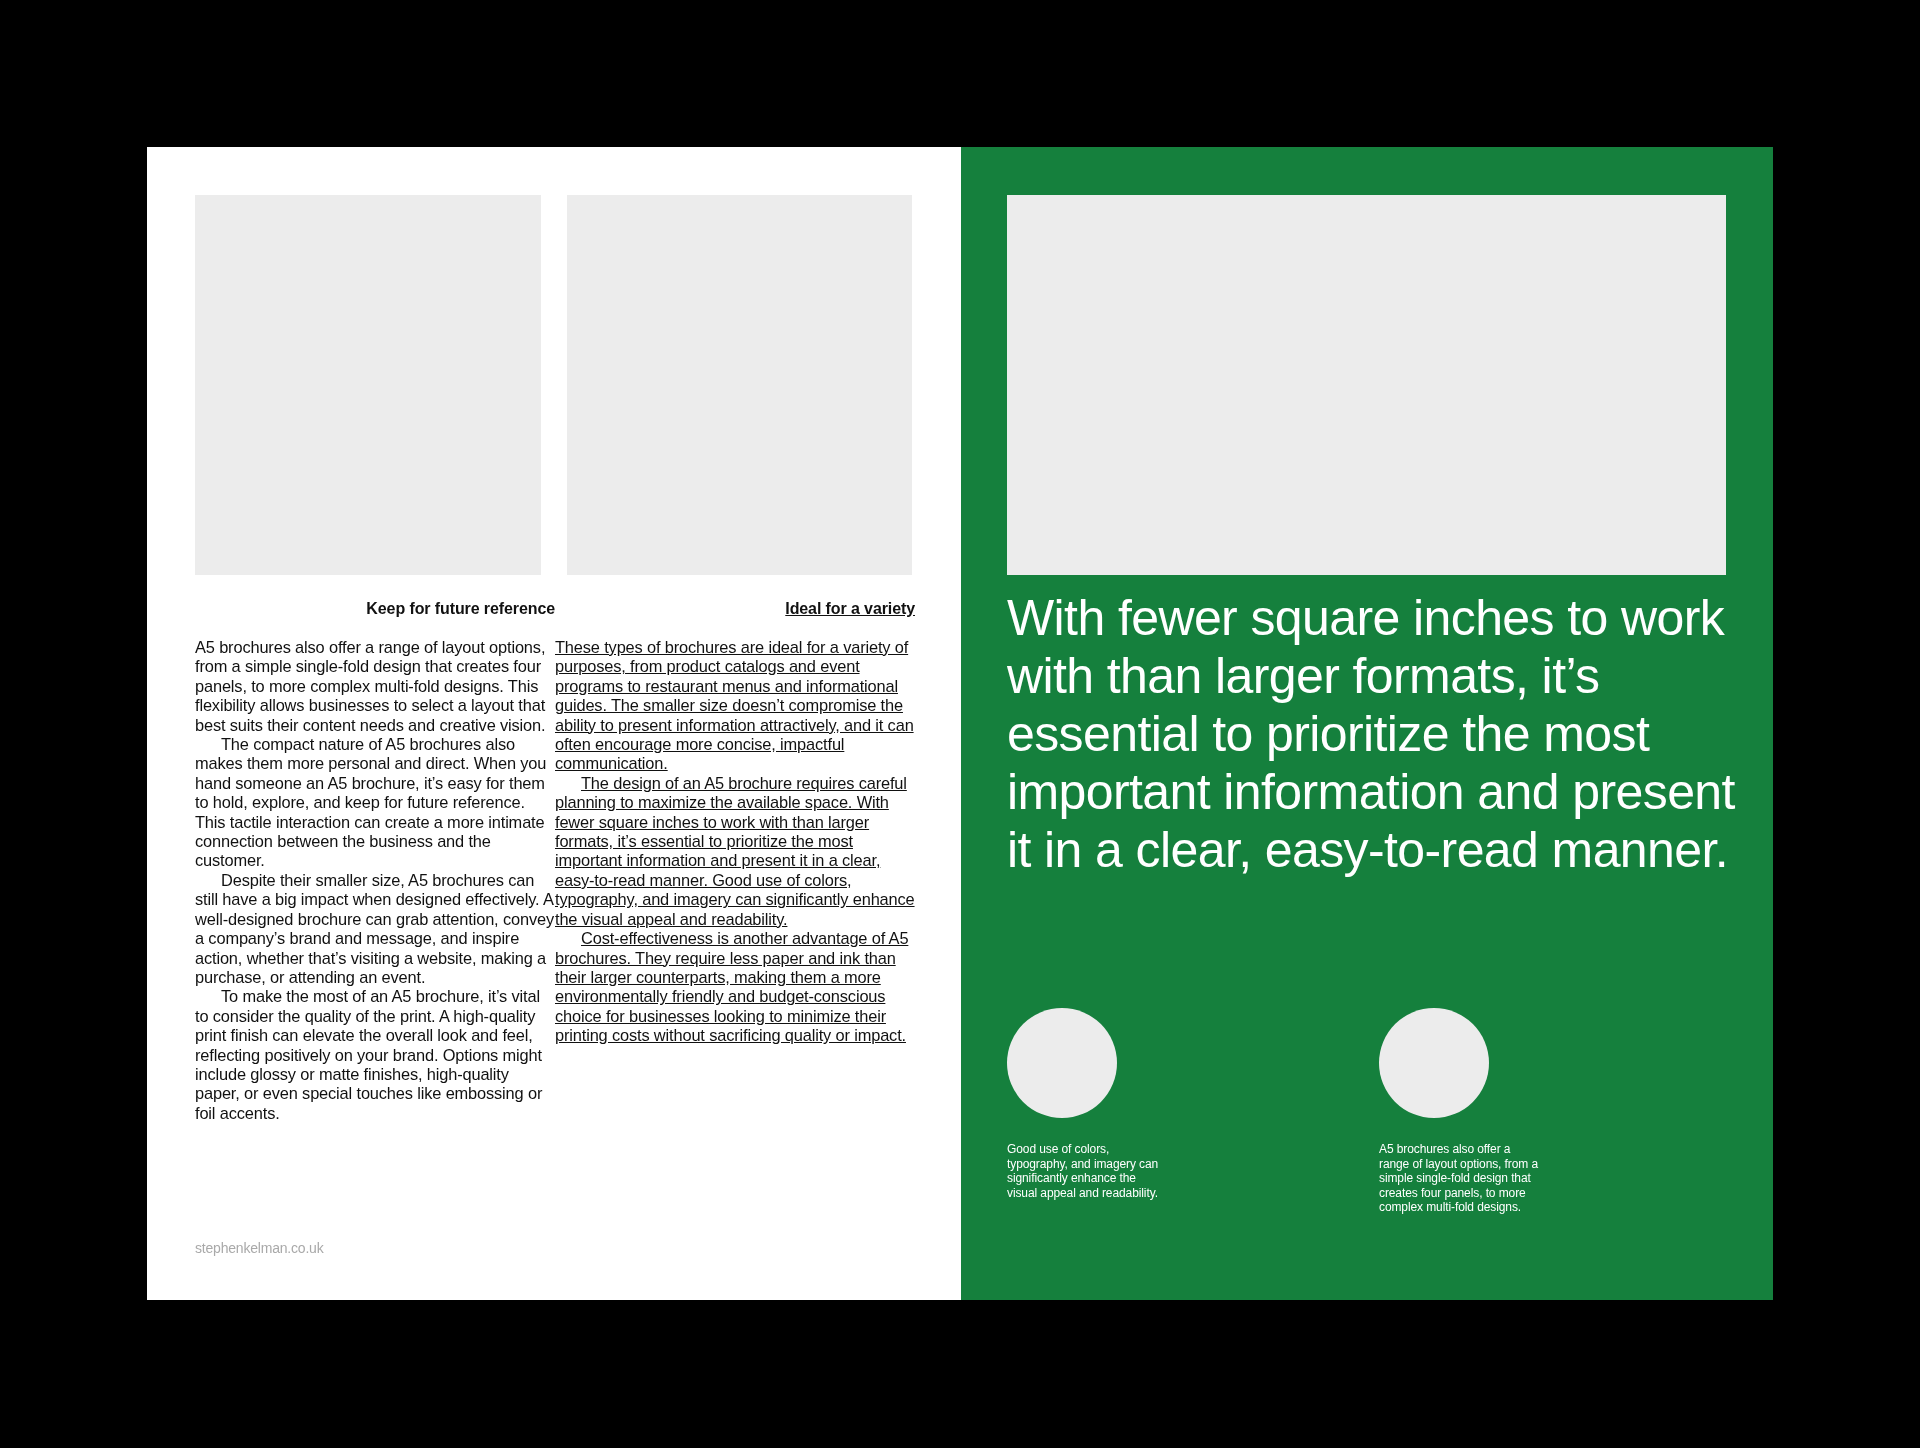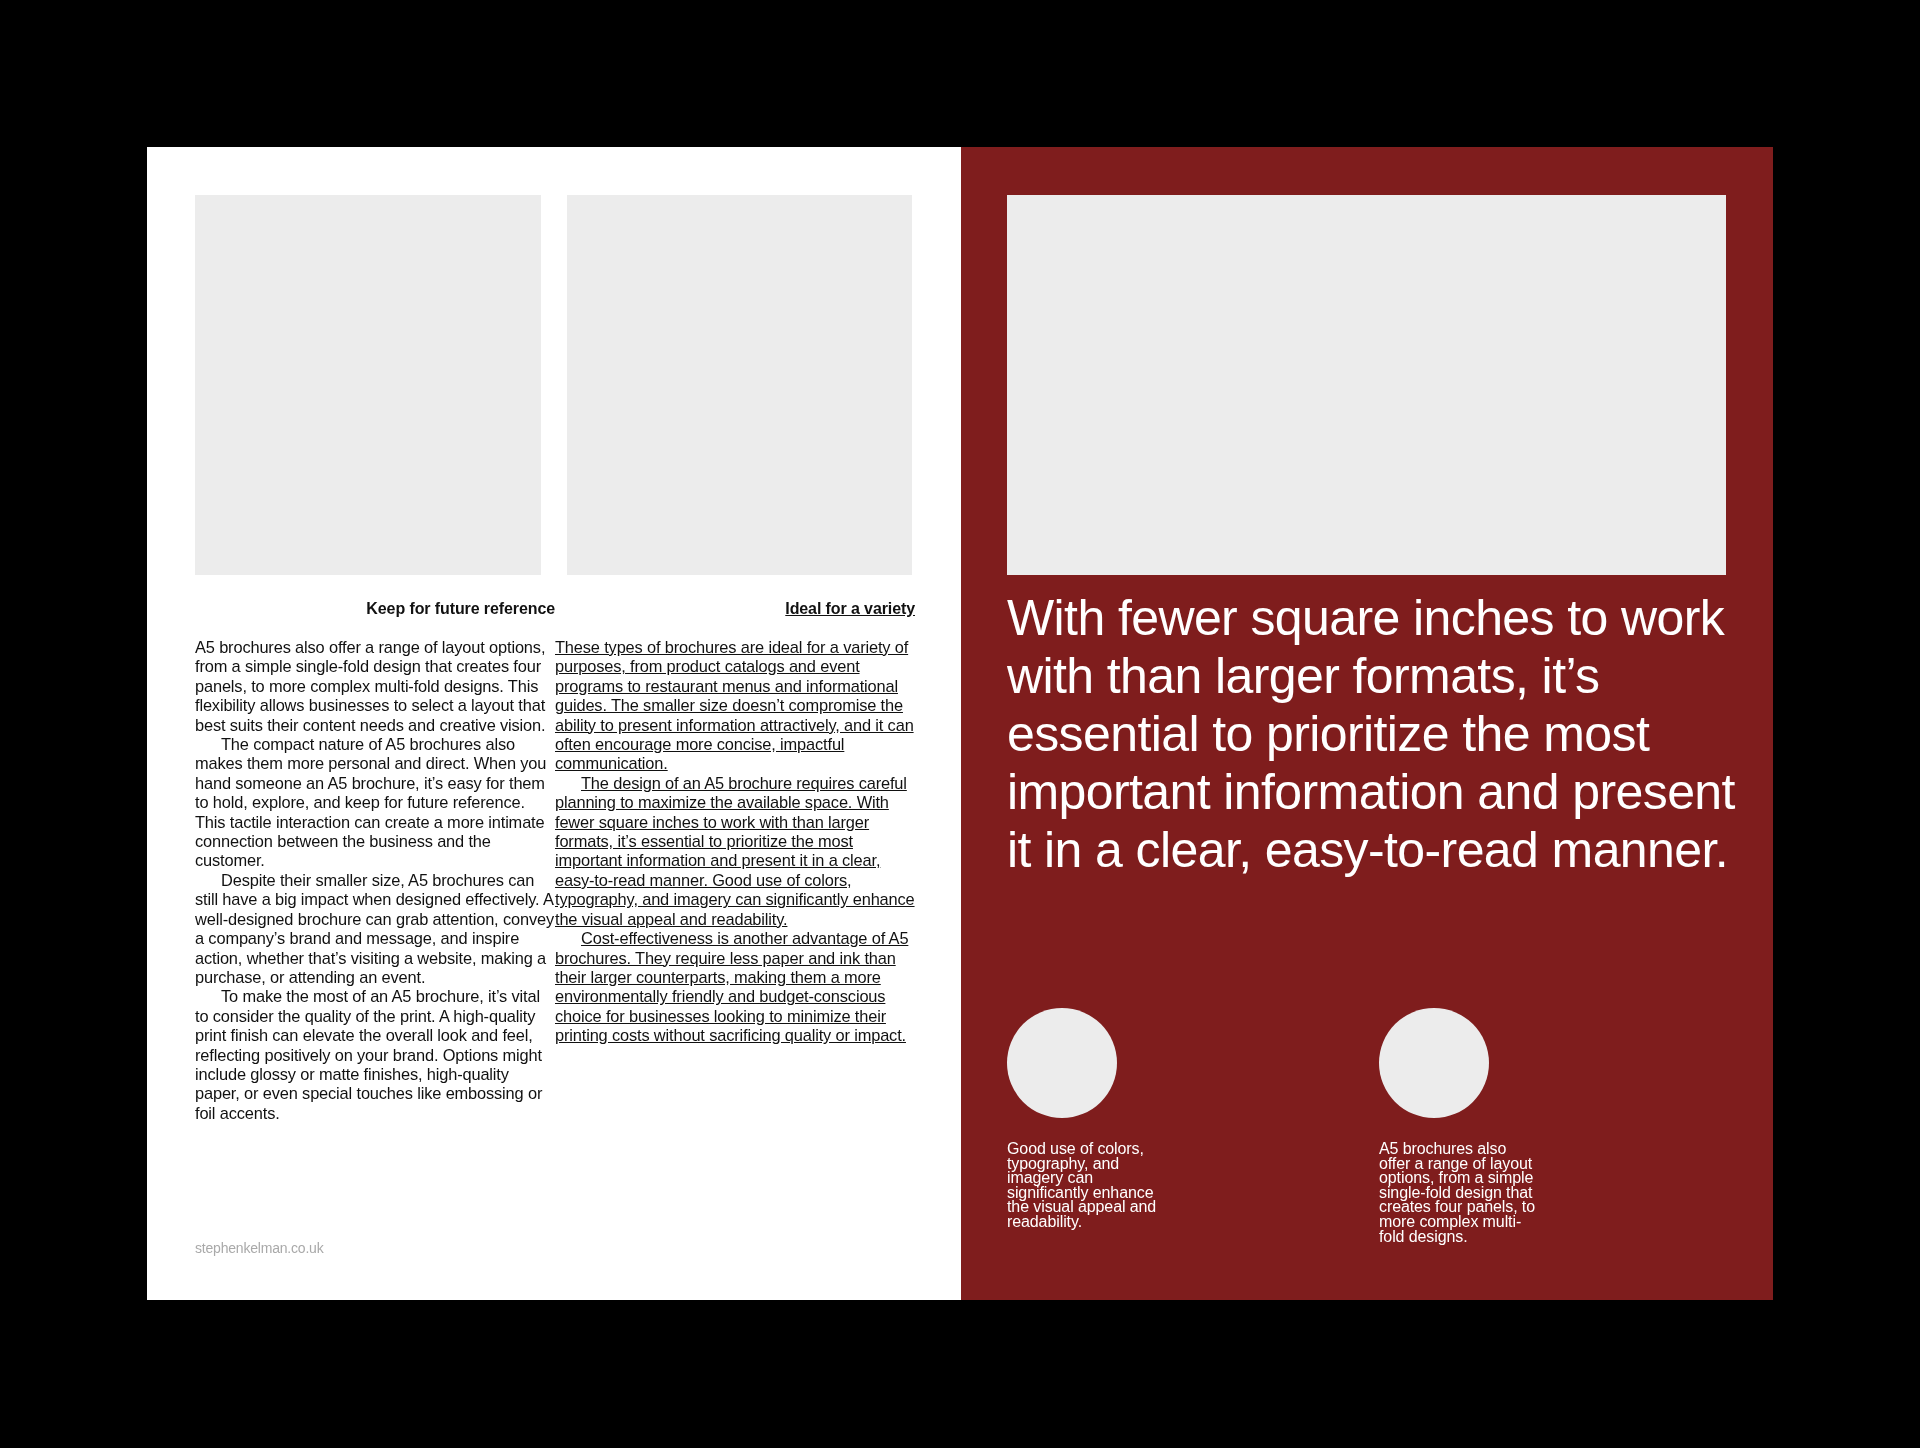--- a/index.html
+++ b/index.html
@@ -15,21 +15,21 @@
       width: 1626px; height: 1153px;
     }
     .page-left {
       position: absolute; left: 0; top: 0;
       width: 814px; height: 1153px;
       background: #ffffff;
     }
     .page-right {
       position: absolute; left: 814px; top: 0;
       width: 812px; height: 1153px;
-      background: #7f1d1d;
+      background: #15803d;
     }
     .ph {
       position: absolute; background: #ececec;
     }
     .col {
       position: absolute; top: 452px; width: 360px;
       color: #111111;
     }
     .col h3 {
       margin: 0; font-size: 16px; font-weight: bold; line-height: 20px;
@@ -53,21 +53,21 @@
       width: 760px; height: 240px;
     }
     .feature {
       position: absolute; top: 0; width: 160px;
     }
     .circle {
       width: 110px; height: 110px; border-radius: 50%;
       background: #ececec;
     }
     .caption {
-      margin-top: 24px; color: #ffffff; font-size: 16px; line-height: 14.6px;
+      margin-top: 24px; color: #ffffff; font-size: 12px; line-height: 14.6px;
       letter-spacing: -0.1px;
     }
   </style>
 </head>
 <body>
 
 <div class="spread">
 
   <div class="page-left">
     <div class="ph" style="left:48px; top:48px; width:346px; height:380px;"></div>

